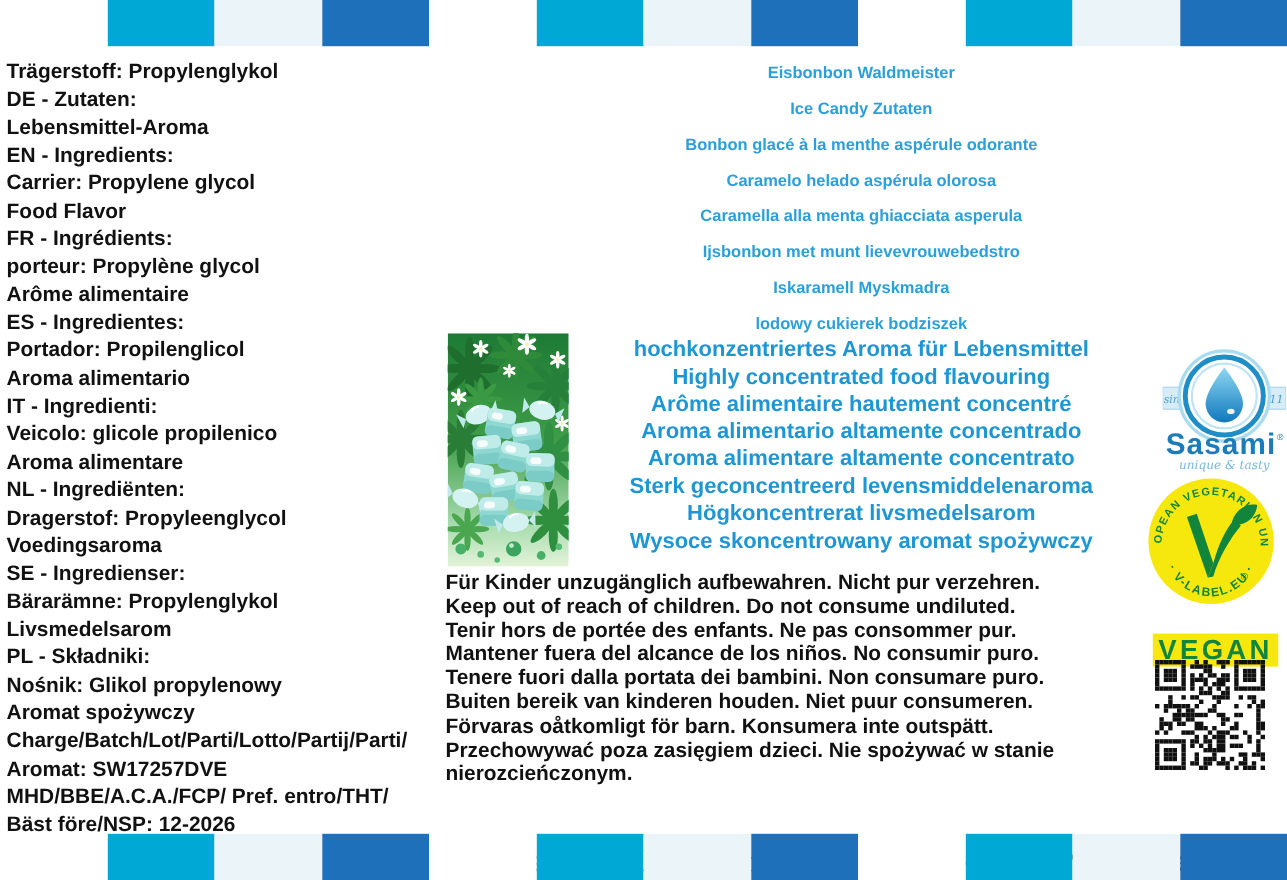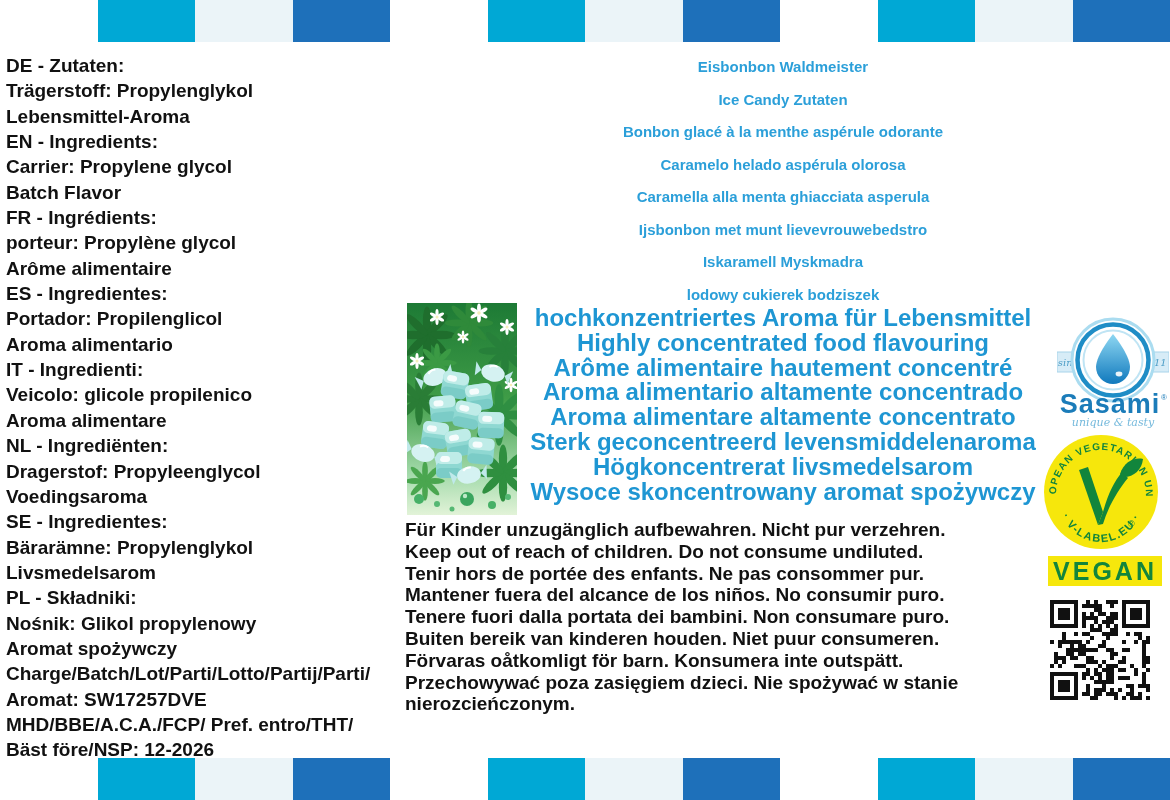--- a/index.html
+++ b/index.html
@@ -19,39 +19,39 @@
   
   .ingredients{position:absolute;left:6px;top:53px;width:460px;
     font-size:19px;font-weight:bold;color:#111111;line-height:25.35px;white-space:nowrap;}
 
   
   .product-names{position:absolute;left:517px;top:51px;width:532px;text-align:center;
     font-size:15px;font-weight:bold;color:#2b9fd9;line-height:32.5px;white-space:nowrap;}
 
   
   .concentrated{position:absolute;left:517px;top:306px;width:532px;text-align:center;
-    font-size:24px;font-weight:bold;color:#1e96d3;line-height:24.8px;white-space:nowrap;}
+    font-size:20px;font-weight:bold;color:#1e96d3;line-height:24.8px;white-space:nowrap;}
 
   
   .warnings{position:absolute;left:405px;top:519px;width:642px;text-align:left;
     font-size:19px;font-weight:bold;color:#111111;line-height:21.8px;}
 
   
   .address{position:absolute;left:440px;top:719px;width:700px;text-align:center;
     font-family:"Liberation Serif",serif;font-size:29px;color:#111111;margin-top:48px;}
 
   
   .illustration{position:absolute;left:407px;top:303px;width:110px;height:212px;}
 
   
   .sasami-logo{position:absolute;left:1057px;top:308px;width:112px;height:122px;}
 
   
   .vlabel{position:absolute;left:1042px;top:432px;width:118px;height:120px;}
-  .vegan-badge{position:absolute;left:1048px;top:556px;width:114px;height:30px;
+  .vegan-badge{position:absolute;left:1048px;top:576px;width:114px;height:30px;
     background:#f6e70c;color:#12853c;font-weight:bold;font-size:25px;letter-spacing:3px;
     text-align:center;line-height:30px;}
 
   
   .qr{position:absolute;left:1050px;top:600px;width:100px;height:100px;}
 </style>
 </head>
 <body>
 
 <div class="label">
@@ -65,39 +65,39 @@
       <span class="seg seg-cyan"></span>
       <span class="seg seg-light"></span>
       <span class="seg seg-dark"></span>
       <span class="seg seg-white"></span>
       <span class="seg seg-cyan"></span>
       <span class="seg seg-light"></span>
       <span class="seg seg-dark"></span>
     </div>
 
   <div class="ingredients">
+      <div>Trägerstoff: Propylenglykol</div>
       <div>DE - Zutaten:</div>
-      <div>Trägerstoff: Propylenglykol</div>
       <div>Lebensmittel-Aroma</div>
       <div>EN - Ingredients:</div>
       <div>Carrier: Propylene glycol</div>
-      <div>Batch Flavor</div>
+      <div>Food Flavor</div>
       <div>FR - Ingrédients:</div>
       <div>porteur: Propylène glycol</div>
       <div>Arôme alimentaire</div>
       <div>ES - Ingredientes:</div>
       <div>Portador: Propilenglicol</div>
       <div>Aroma alimentario</div>
       <div>IT - Ingredienti:</div>
       <div>Veicolo: glicole propilenico</div>
       <div>Aroma alimentare</div>
       <div>NL - Ingrediënten:</div>
       <div>Dragerstof: Propyleenglycol</div>
       <div>Voedingsaroma</div>
-      <div>SE - Ingredientes:</div>
+      <div>SE - Ingredienser:</div>
       <div>Bärarämne: Propylenglykol</div>
       <div>Livsmedelsarom</div>
       <div>PL - Składniki:</div>
       <div>Nośnik: Glikol propylenowy</div>
       <div>Aromat spożywczy</div>
       <div>Charge/Batch/Lot/Parti/Lotto/Partij/Parti/</div>
       <div>Aromat: SW17257DVE</div>
       <div>MHD/BBE/A.C.A./FCP/ Pref. entro/THT/</div>
       <div>Bäst före/NSP: 12-2026</div>
     </div>

